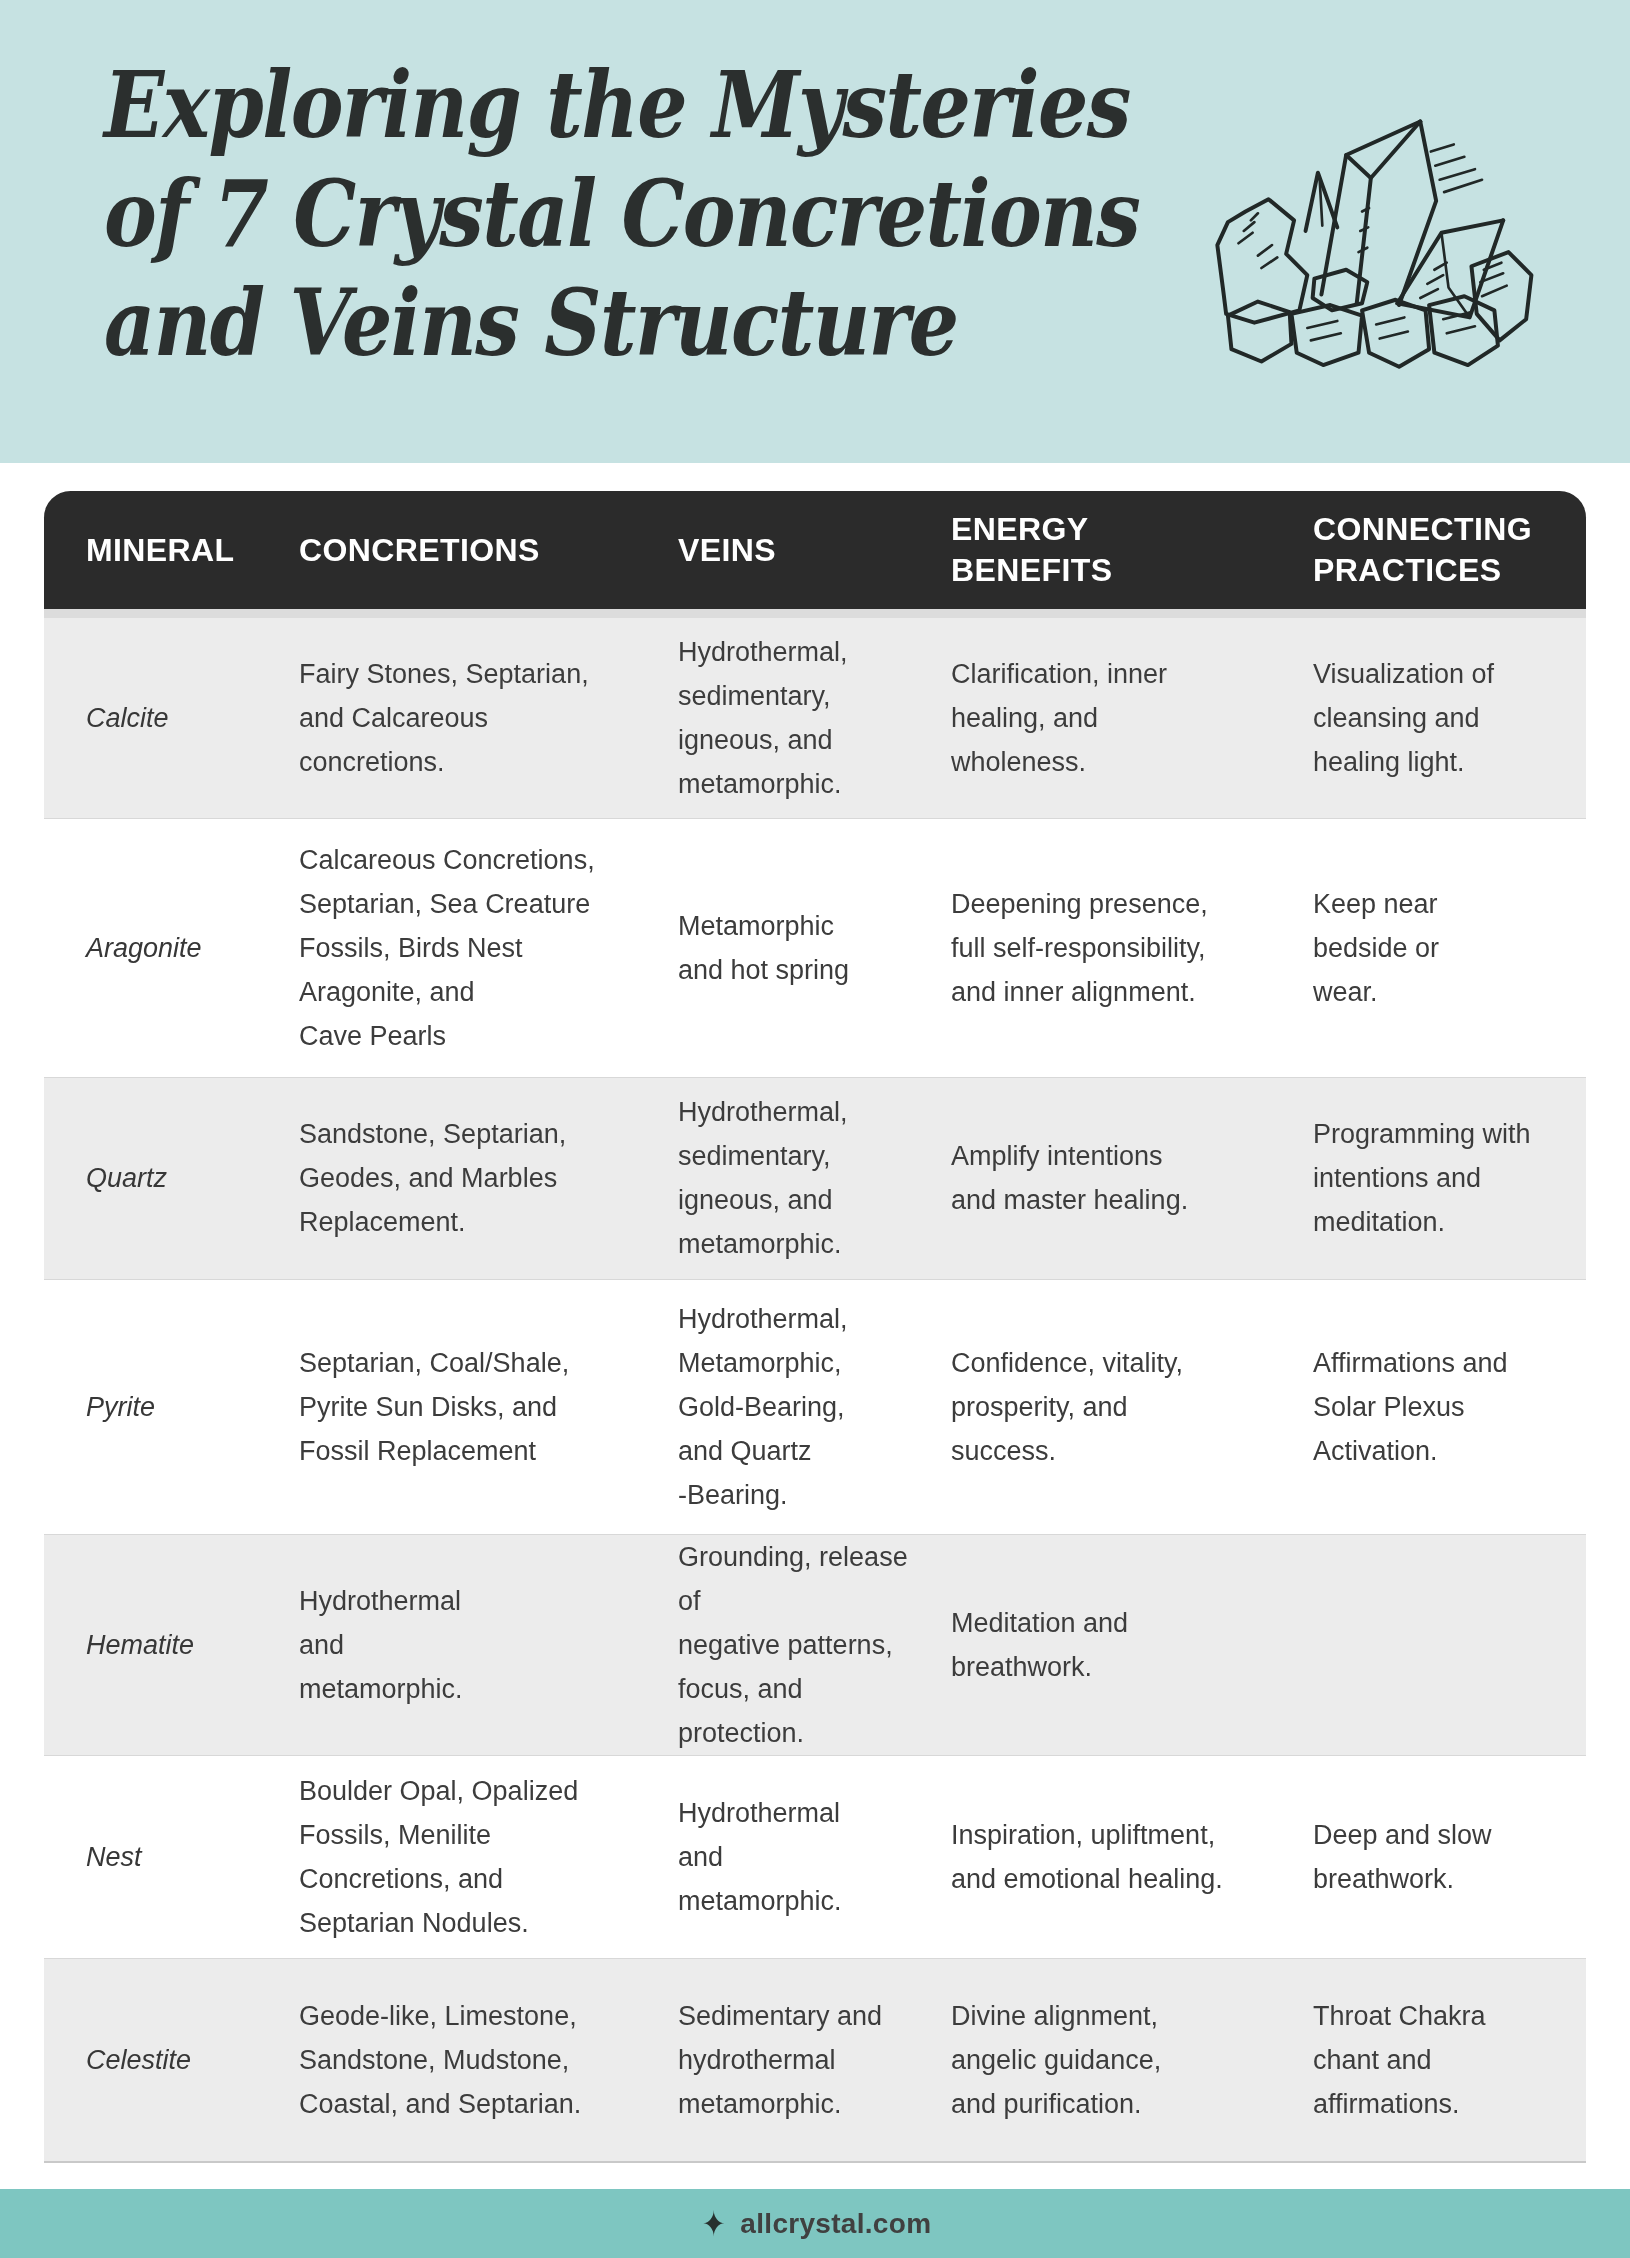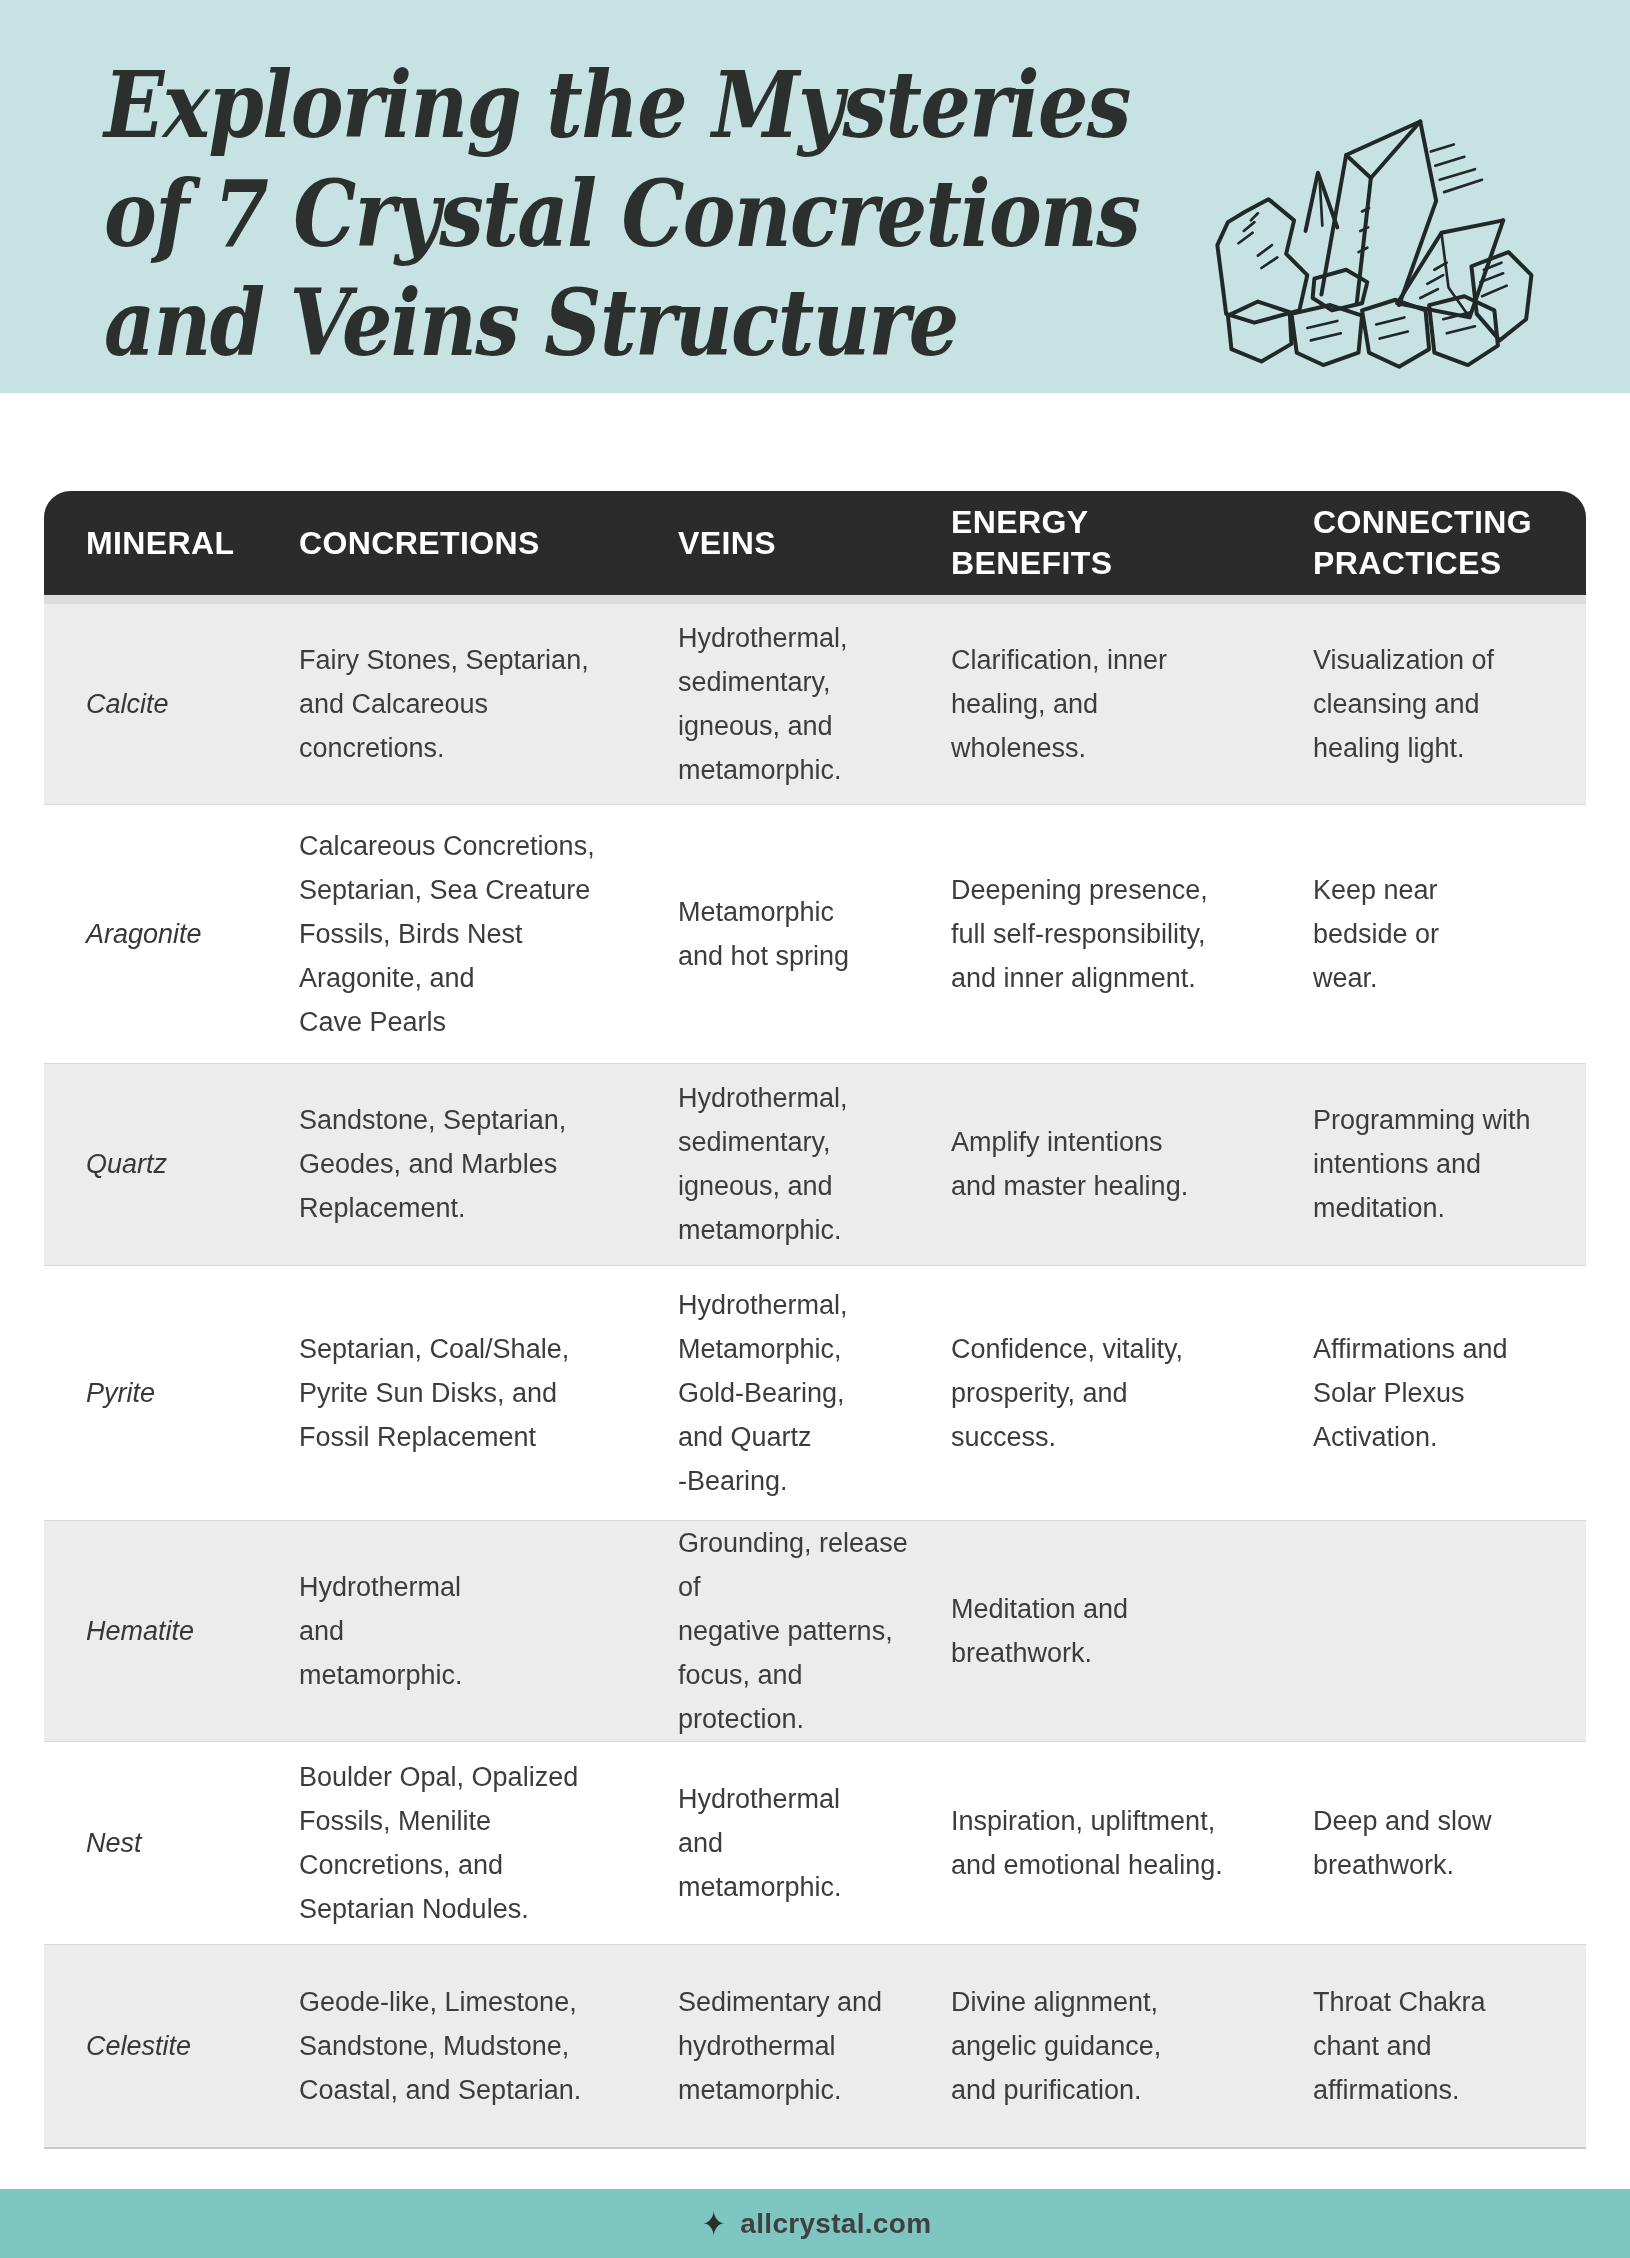--- a/index.html
+++ b/index.html
@@ -21,21 +21,21 @@
   body{
     width:1630px;height:2258px;
     position:relative;
     background:#ffffff;
     font-family:"Liberation Sans", sans-serif;
     overflow:hidden;
   }
   
   .hero{
     position:absolute;left:0;top:0;
-    width:1630px;height:393px;
+    width:1630px;height:463px;
     background:var(--hero-bg);
   }
   .title{
     position:absolute;left:104px;top:51px;
     font-family:"DejaVu Serif","Liberation Serif",serif;
     font-style:italic;
     font-weight:700;
     font-size:92px;
     line-height:109px;
     letter-spacing:-1.8px;
@@ -59,21 +59,21 @@
   
   .table-wrap{
     position:absolute;left:44px;top:491px;
     width:1542px;
   }
   .thead{
     display:grid;
     grid-template-columns:213px 379px 273px 362px 272px;
     align-items:center;
     padding-left:42px;
-    height:104px;
+    height:118px;
     background:var(--table-header-bg);
     border-radius:26.5px 26.5px 0 0;
   }
   .th{
     color:var(--header-text);
     font-size:32px;
     font-weight:700;
     letter-spacing:0.4px;
     line-height:41px;
     padding-right:21px;

